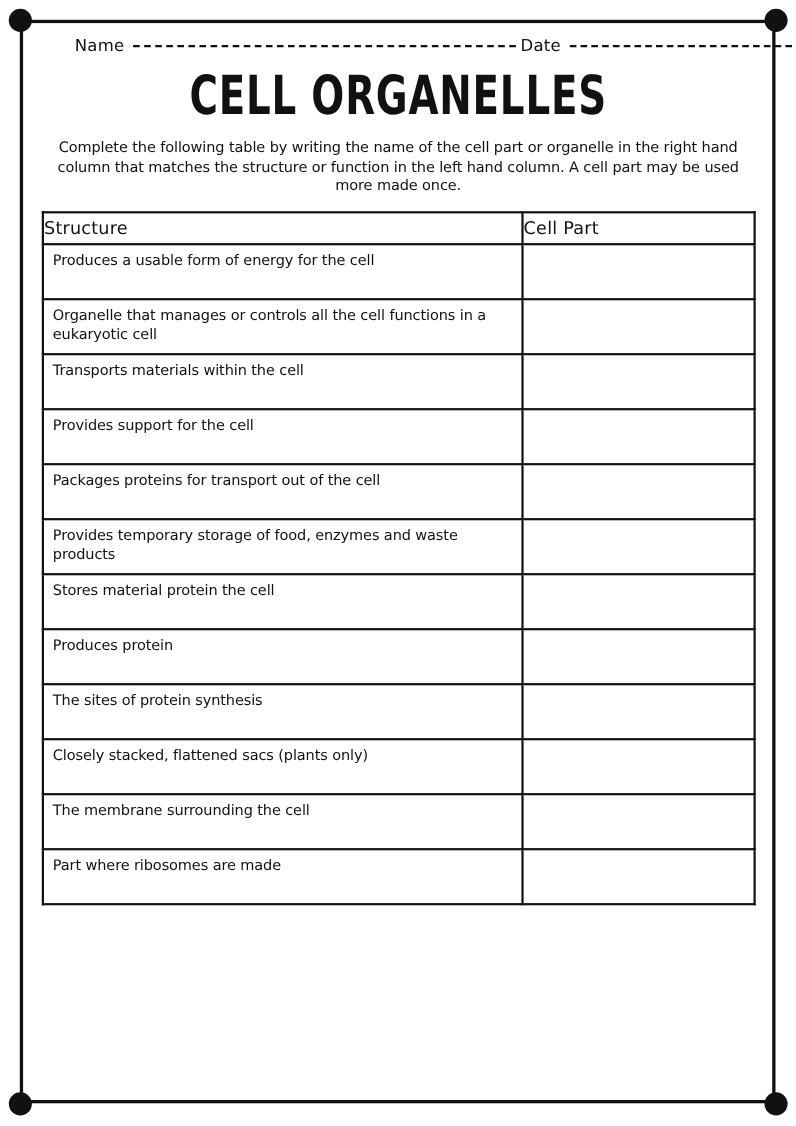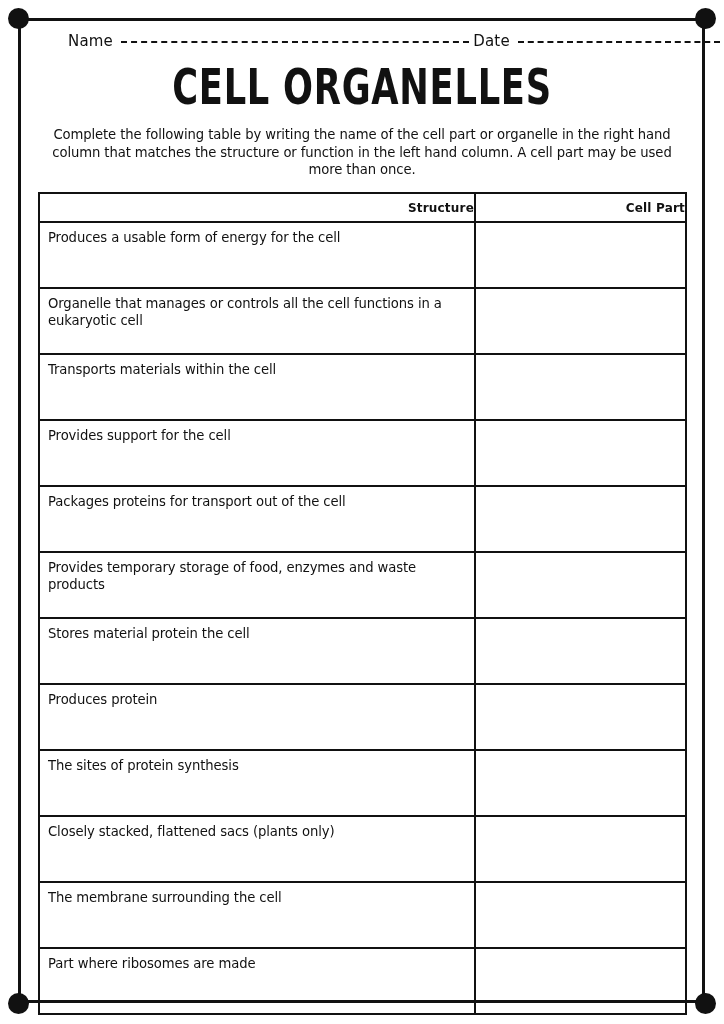--- a/index.html
+++ b/index.html
@@ -115,31 +115,31 @@
     table-layout: fixed;
   }
   #organelle-table th,
   #organelle-table td {
     border: 2px solid #111111;
     padding: 0;
     vertical-align: top;
   }
   #organelle-table thead th {
     height: 27px;
-    text-align: right;
+    text-align: left;
     vertical-align: middle;
     font-family: "DejaVu Sans", sans-serif;
-    font-weight: bold;
-    font-size: 12px;
+    font-weight: normal;
+    font-size: 16px;
     letter-spacing: 0.2px;
   }
   .col-structure { width: 436px; }
   .col-cellpart  { width: 211px; }
 
-  #organelle-table tbody tr { height: 66px; }
+  #organelle-table tbody tr { height: 50px; }
   #organelle-table tbody td.structure-cell {
     padding: 6px 8px 4px 8px;
     font-family: "DejaVu Sans", sans-serif;
     font-size: 13.2px;
     line-height: 17px;
     letter-spacing: -0.1px;
   }
   #organelle-table tbody td.answer-cell {
     padding: 6px 8px;
   }
@@ -158,21 +158,21 @@
 
   <div id="nameline">
     <span class="fieldlabel">Name</span>
     <span class="blankrule name-rule"></span>
     <span class="fieldlabel">Date</span>
     <span class="blankrule date-rule"></span>
   </div>
 
   <div id="title">CELL ORGANELLES</div>
 
-  <div id="instructions">Complete the following table by writing the name of the cell part or organelle in the right hand column that matches the structure or function in the left hand column. A cell part may be used more than once.</div>
+  <div id="instructions">Complete the following table by writing the name of the cell part or organelle in the right hand column that matches the structure or function in the left hand column. A cell part may be used more made once.</div>
 
   <table id="organelle-table">
     <colgroup>
       <col class="col-structure">
       <col class="col-cellpart">
     </colgroup>
     <thead>
       <tr>
         <th>Structure</th>
         <th>Cell Part</th>

